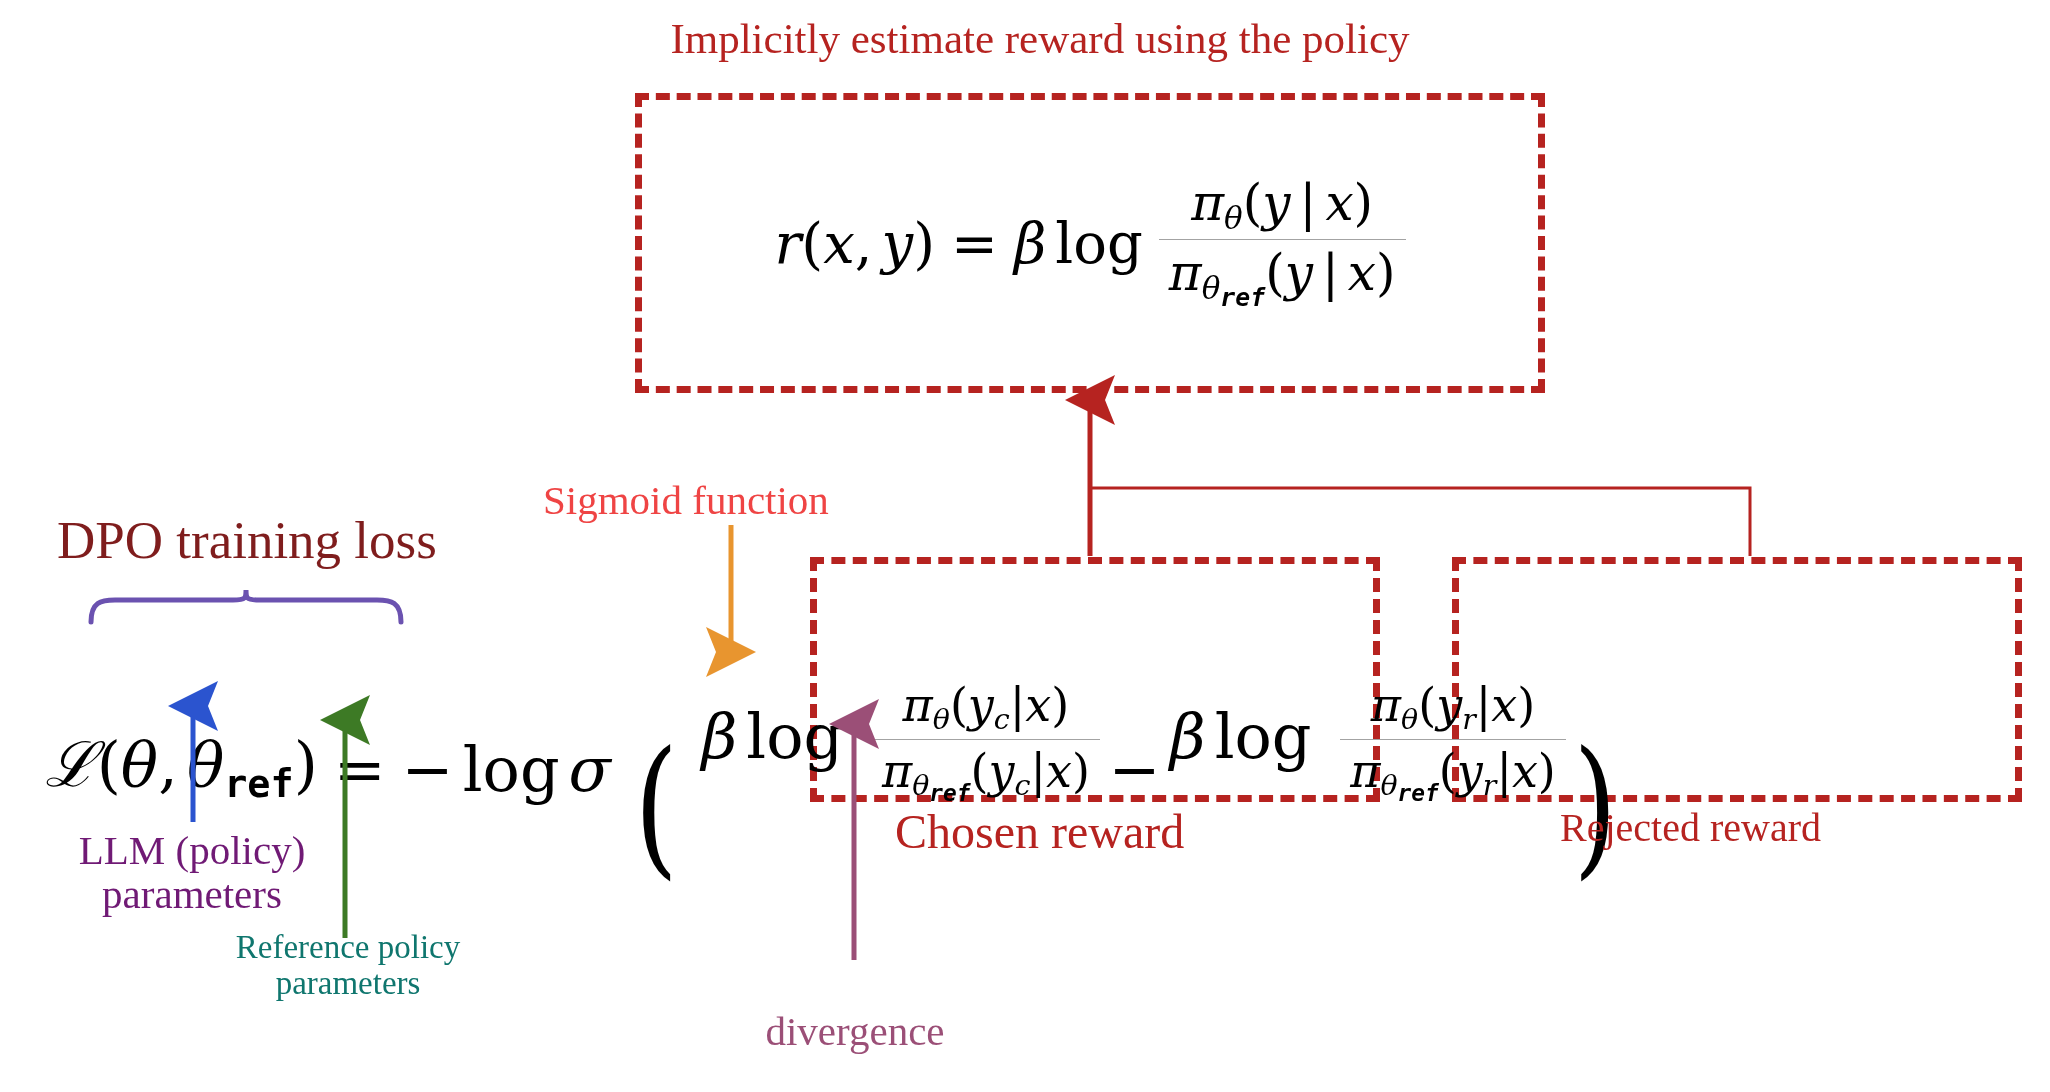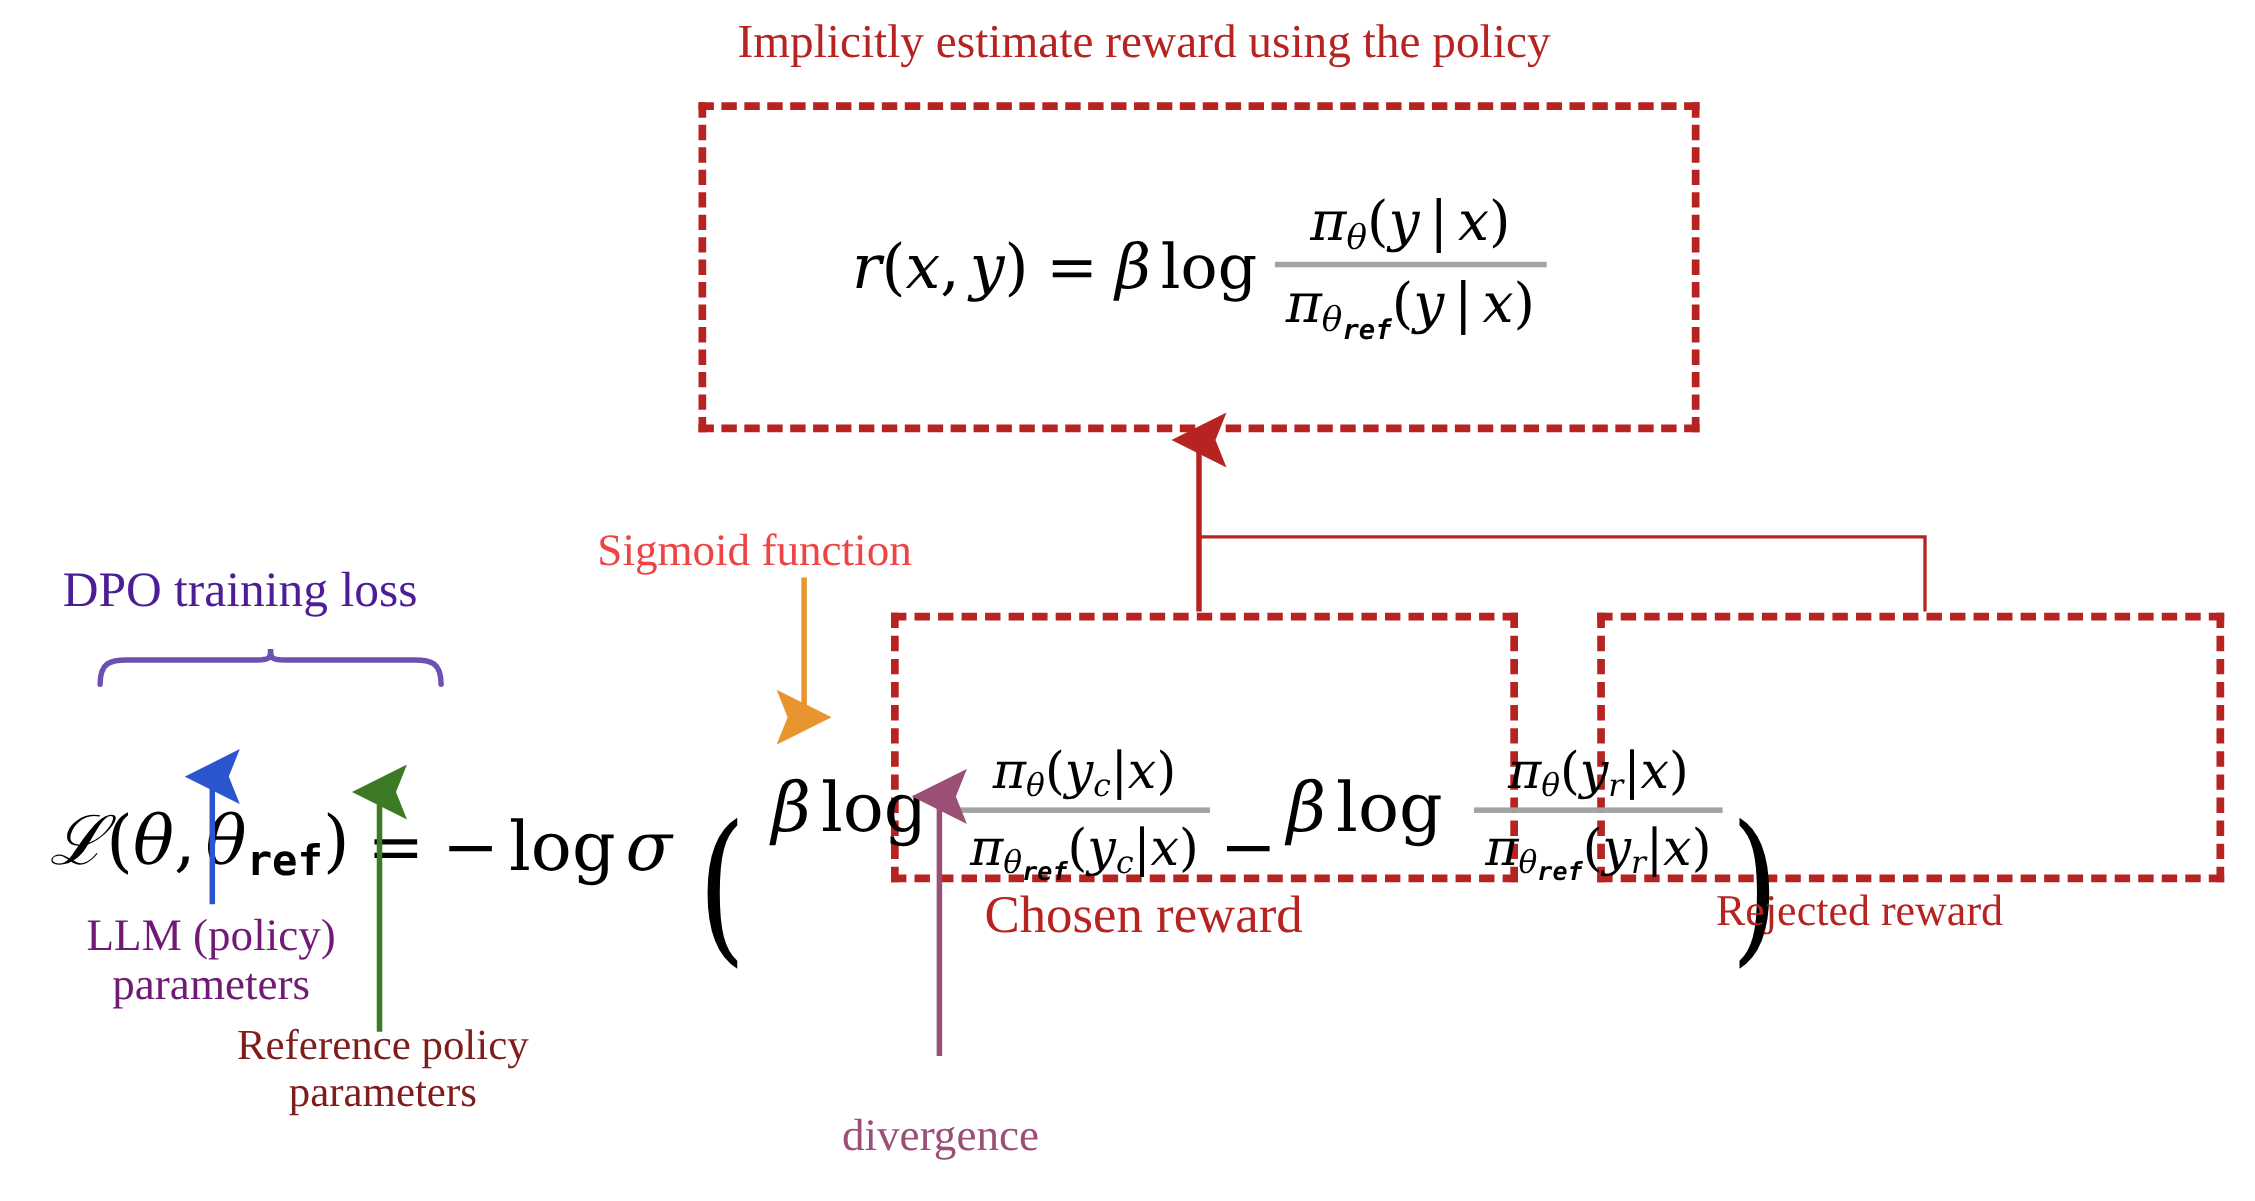--- a/index.html
+++ b/index.html
@@ -14,32 +14,32 @@
 
   
   .annot{position:absolute;white-space:nowrap;line-height:1.08;}
   .annot.ctr{text-align:center;}
 
   #ann-implicit{
     left:0;top:16px;width:2050px;text-align:center;
     font-size:43px;color:#b62320;
   }
   #ann-dpo{
-    left:42px;top:512px;font-size:45px;color:#4c1d95;
+    left:42px;top:512px;font-size:53px;color:#7f1d1d;
   }
   #ann-sigmoid{
     left:528px;top:478px;font-size:41px;color:#ef4444;
   }
   #ann-llm{
     left:52px;top:828px;width:250px;text-align:center;
     font-size:41px;color:#701a75;
   }
   #ann-refpol{
     left:148px;top:930px;width:370px;text-align:center;
-    font-size:39px;color:#7f1d1d;
+    font-size:33px;color:#0f766e;
   }
   #ann-kl{
     left:650px;top:965px;width:380px;text-align:center;
     font-size:41px;color:#9b4f77;
   }
   #ann-chosen{
     left:880px;top:806px;font-size:48px;color:#b62320;
   }
   #ann-rejected{
     left:1545px;top:806px;font-size:40px;color:#b62320;
@@ -55,21 +55,21 @@
   #overlay{position:absolute;left:0;top:0;width:2050px;height:1092px;pointer-events:none;}
 
   
   .math{font-family:"DejaVu Serif", serif;color:#000;}
   .mi{font-style:italic;}
   .mo{font-style:normal;}
   .tt{font-family:"DejaVu Sans Mono", monospace;font-weight:bold;}
 
   .frac{display:inline-block;vertical-align:middle;text-align:center;}
   .frac .num{display:block;padding:0 10px 3px 10px;}
-  .frac .den{display:block;border-top:5px solid #a3a3a3;padding:4px 10px 0 10px;}
+  .frac .den{display:block;border-top:1px solid #a3a3a3;padding:4px 10px 0 10px;}
 
   sub{font-size:0.62em;vertical-align:-0.28em;}
   sub sub{font-size:0.8em;}
 
   
   #eq-r{
     position:absolute;left:620px;top:93px;width:910px;height:300px;
     display:flex;align-items:center;justify-content:center;
     font-size:56px;
   }

